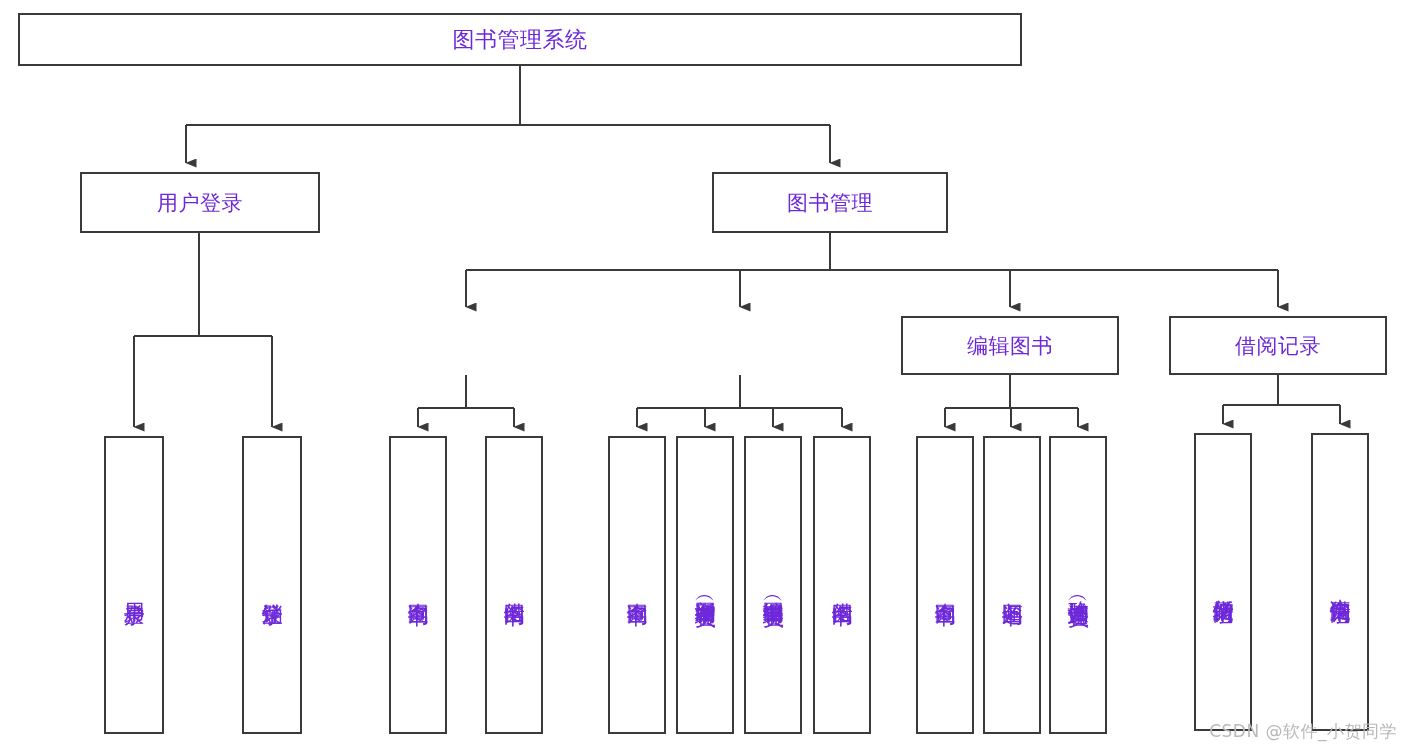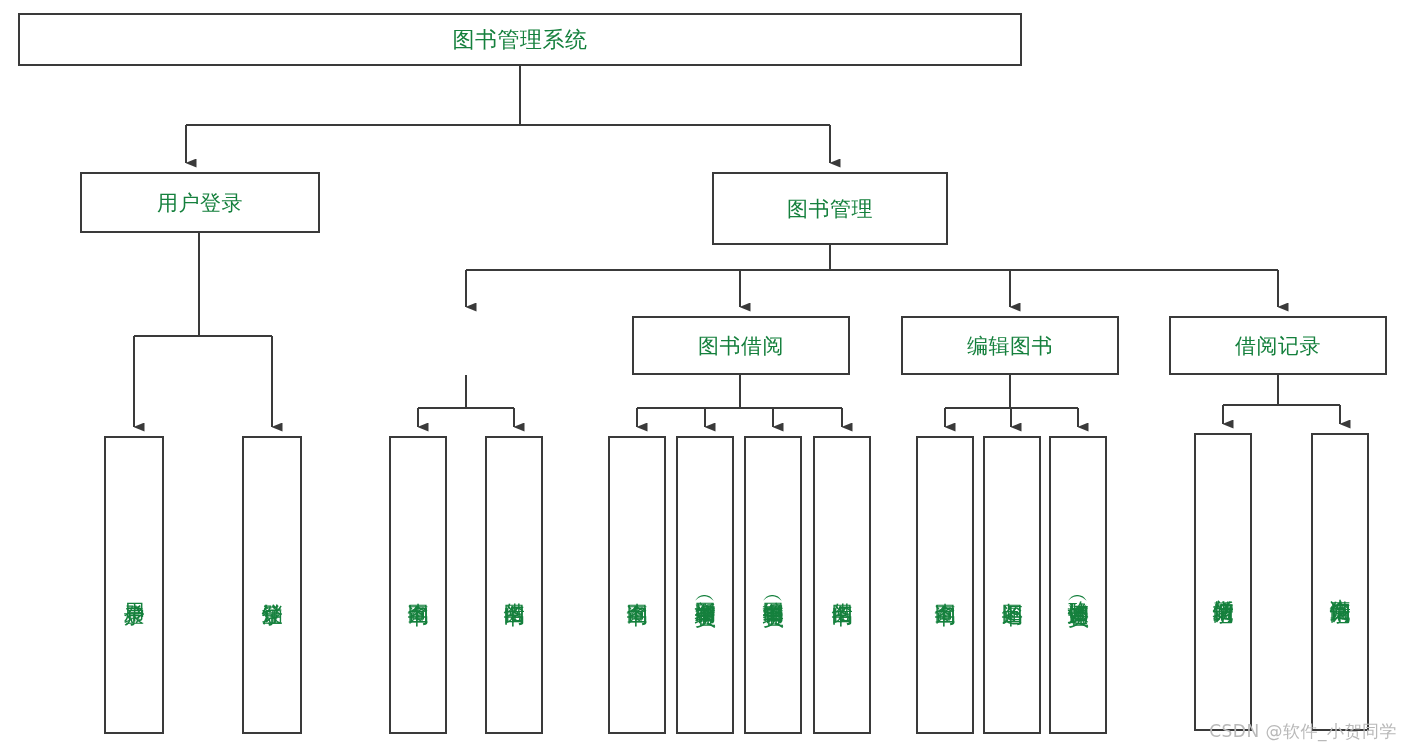--- a/index.html
+++ b/index.html
@@ -28,21 +28,21 @@
     pointer-events: none;
   }
   .node {
     position: absolute;
     box-sizing: border-box;
     background: #ffffff;
     border: 2px solid #3a3a3a;
     display: flex;
     align-items: center;
     justify-content: center;
-    color: #15803d;
+    color: #6d28d9;
   }
   .node.horiz {
     font-size: 21px;
     letter-spacing: 0.5px;
   }
   .node.vert {
     writing-mode: vertical-rl;
     text-orientation: upright;
     font-size: 21px;
     padding-top: 6px;
@@ -128,28 +128,25 @@
   </svg>
 
   <div class="node horiz" id="root-node" style="left:18px; top:13px; width:1004px; height:53px;">
     <span class="htext">图书管理系统</span>
   </div>
 
   <div class="node horiz" style="left:80px; top:172px; width:240px; height:61px;">
     <span class="htext">用户登录</span>
   </div>
 
-  <div class="node horiz" style="left:712px; top:172px; width:236px; height:73px;">
+  <div class="node horiz" style="left:712px; top:172px; width:236px; height:61px;">
     <span class="htext">图书管理</span>
   </div>
 
 
-  <div class="node horiz" style="left:632px; top:316px; width:218px; height:59px;">
-    <span class="htext">图书借阅</span>
-  </div>
 
   <div class="node horiz" style="left:901px; top:316px; width:218px; height:59px;">
     <span class="htext">编辑图书</span>
   </div>
 
   <div class="node horiz" style="left:1169px; top:316px; width:218px; height:59px;">
     <span class="htext">借阅记录</span>
   </div>
 
   <div class="node vert" style="left:104px; top:436px; width:60px; height:298px;">

